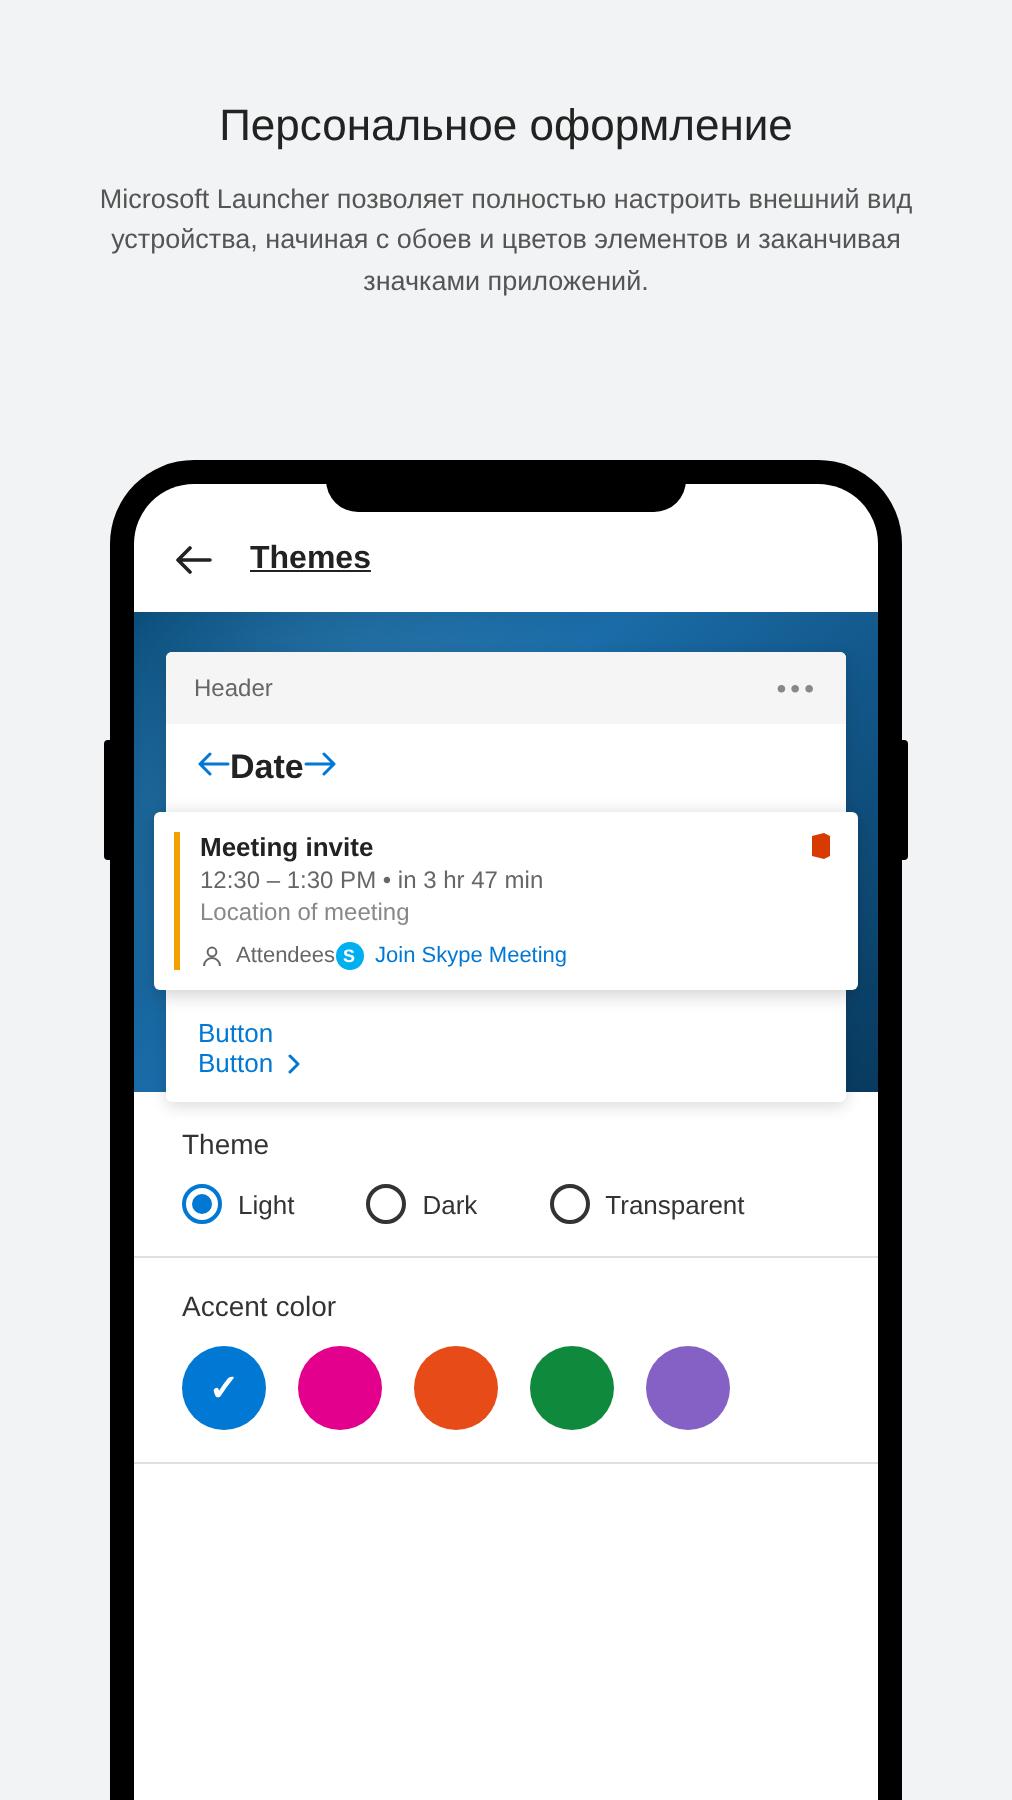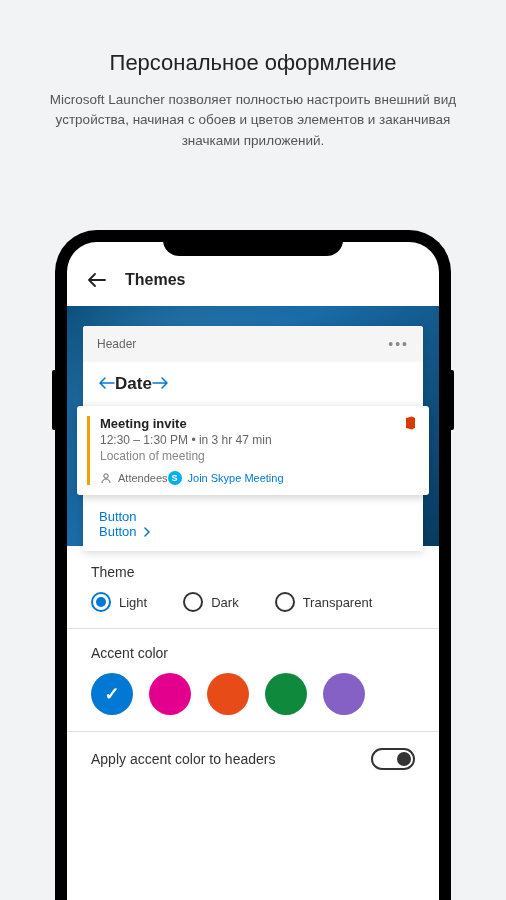--- a/index.html
+++ b/index.html
@@ -7,21 +7,21 @@
 .page-header { text-align: center; padding: 50px 30px 24px; }
 .page-title { font-size: 22px; font-weight: 400; color: #222; margin-bottom: 14px; }
 .page-desc { font-size: 13.5px; color: #555; line-height: 1.5; }
 .phone { position: absolute; left: 50%; transform: translateX(-50%); top: 230px; width: 396px; height: 780px; background: #000; border-radius: 42px; padding: 12px; }
 .phone-notch { position: absolute; top: 0; left: 50%; transform: translateX(-50%); width: 180px; height: 26px; background: #000; border-radius: 0 0 16px 16px; z-index: 10; }
 .phone-screen { width: 100%; height: 100%; background: #fff; border-radius: 30px; overflow: hidden; position: relative; }
 .phone-btn-left { position: absolute; left: -3px; top: 140px; width: 3px; height: 60px; background: #000; border-radius: 2px 0 0 2px; }
 .phone-btn-right { position: absolute; right: -3px; top: 140px; width: 3px; height: 60px; background: #000; border-radius: 0 2px 2px 0; }
 .app-header { display: flex; align-items: center; padding: 28px 20px 16px; gap: 18px; }
 .back-arrow { width: 20px; height: 20px; display: flex; align-items: center; justify-content: center; }
-.app-title { font-size: 16px; font-weight: 700; color: #222; }
+.app-title { font-size: 16px; font-weight: 700; color: #222; text-decoration: underline; }
 .wallpaper { height: 240px; background: linear-gradient(135deg, #0a4d7a 0%, #1a6ca8 40%, #083a5e 100%); position: relative; padding: 20px 16px; }
 .wallpaper::before { content: ''; position: absolute; inset: 0; background: radial-gradient(circle at 30% 40%, rgba(100,180,230,0.4) 0%, transparent 50%), radial-gradient(circle at 70% 60%, rgba(50,120,180,0.3) 0%, transparent 40%); }
 .card { background: #fff; border-radius: 3px; position: relative; z-index: 2; box-shadow: 0 2px 8px rgba(0,0,0,0.15); }
 .card-header { display: flex; justify-content: space-between; align-items: center; padding: 10px 14px; background: #f5f5f5; font-size: 12px; color: #666; border-radius: 3px 3px 0 0; }
 .card-header-more { font-size: 14px; letter-spacing: 2px; color: #888; }
 .date-row { display: flex; align-items: center; justify-content: flex-start; padding: 12px 16px; }
 .date-arrow { color: #0078d4; }
 .date-label { font-size: 17px; font-weight: 700; color: #222; }
 .meeting-card { margin: 0 -6px; background: #fff; border-radius: 3px; box-shadow: 0 2px 10px rgba(0,0,0,0.2); padding: 10px 14px 10px 10px; display: flex; gap: 10px; position: relative; }
 .meeting-bar { width: 3px; background: #f2a100; flex-shrink: 0; }
@@ -149,20 +149,16 @@
       <div class="divider"></div>
       <div class="setting-label">Accent color</div>
       <div class="colors-row">
         <div class="color-swatch selected" style="background:#0078d4"></div>
         <div class="color-swatch" style="background:#e3008c"></div>
         <div class="color-swatch" style="background:#e74c18"></div>
         <div class="color-swatch" style="background:#0f8a3c"></div>
         <div class="color-swatch" style="background:#8661c5"></div>
       </div>
       <div class="divider"></div>
-      <div class="toggle-row">
-        <span style="font-size:14px;color:#333;">Apply accent color to headers</span>
-        <div class="toggle"></div>
-      </div>
     </div>
 
   </div>
 </div>
 
 </body></html>

